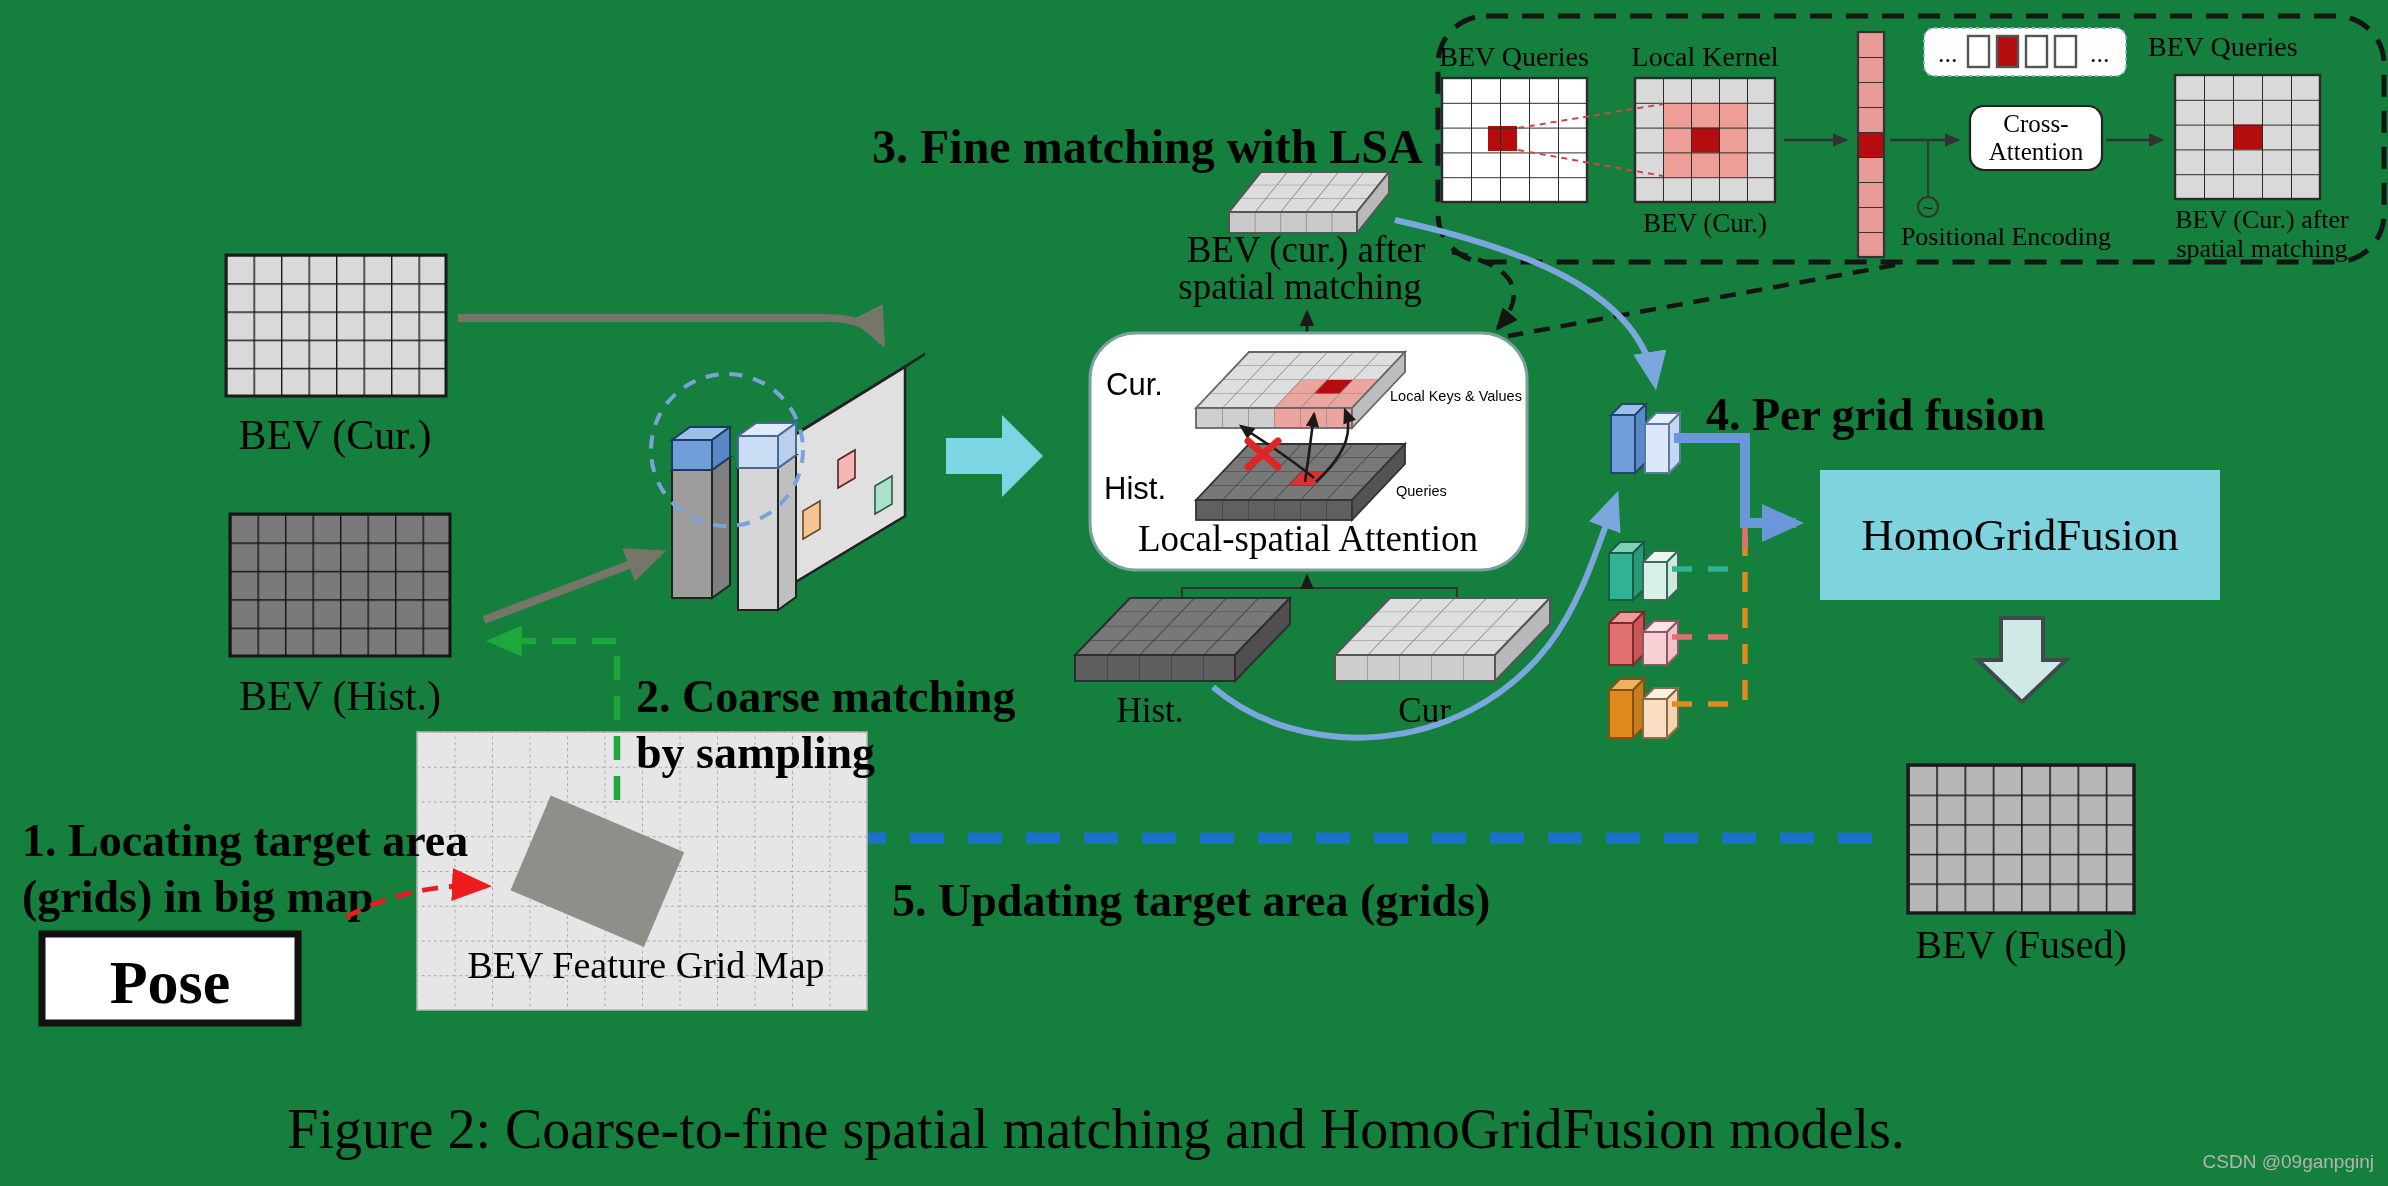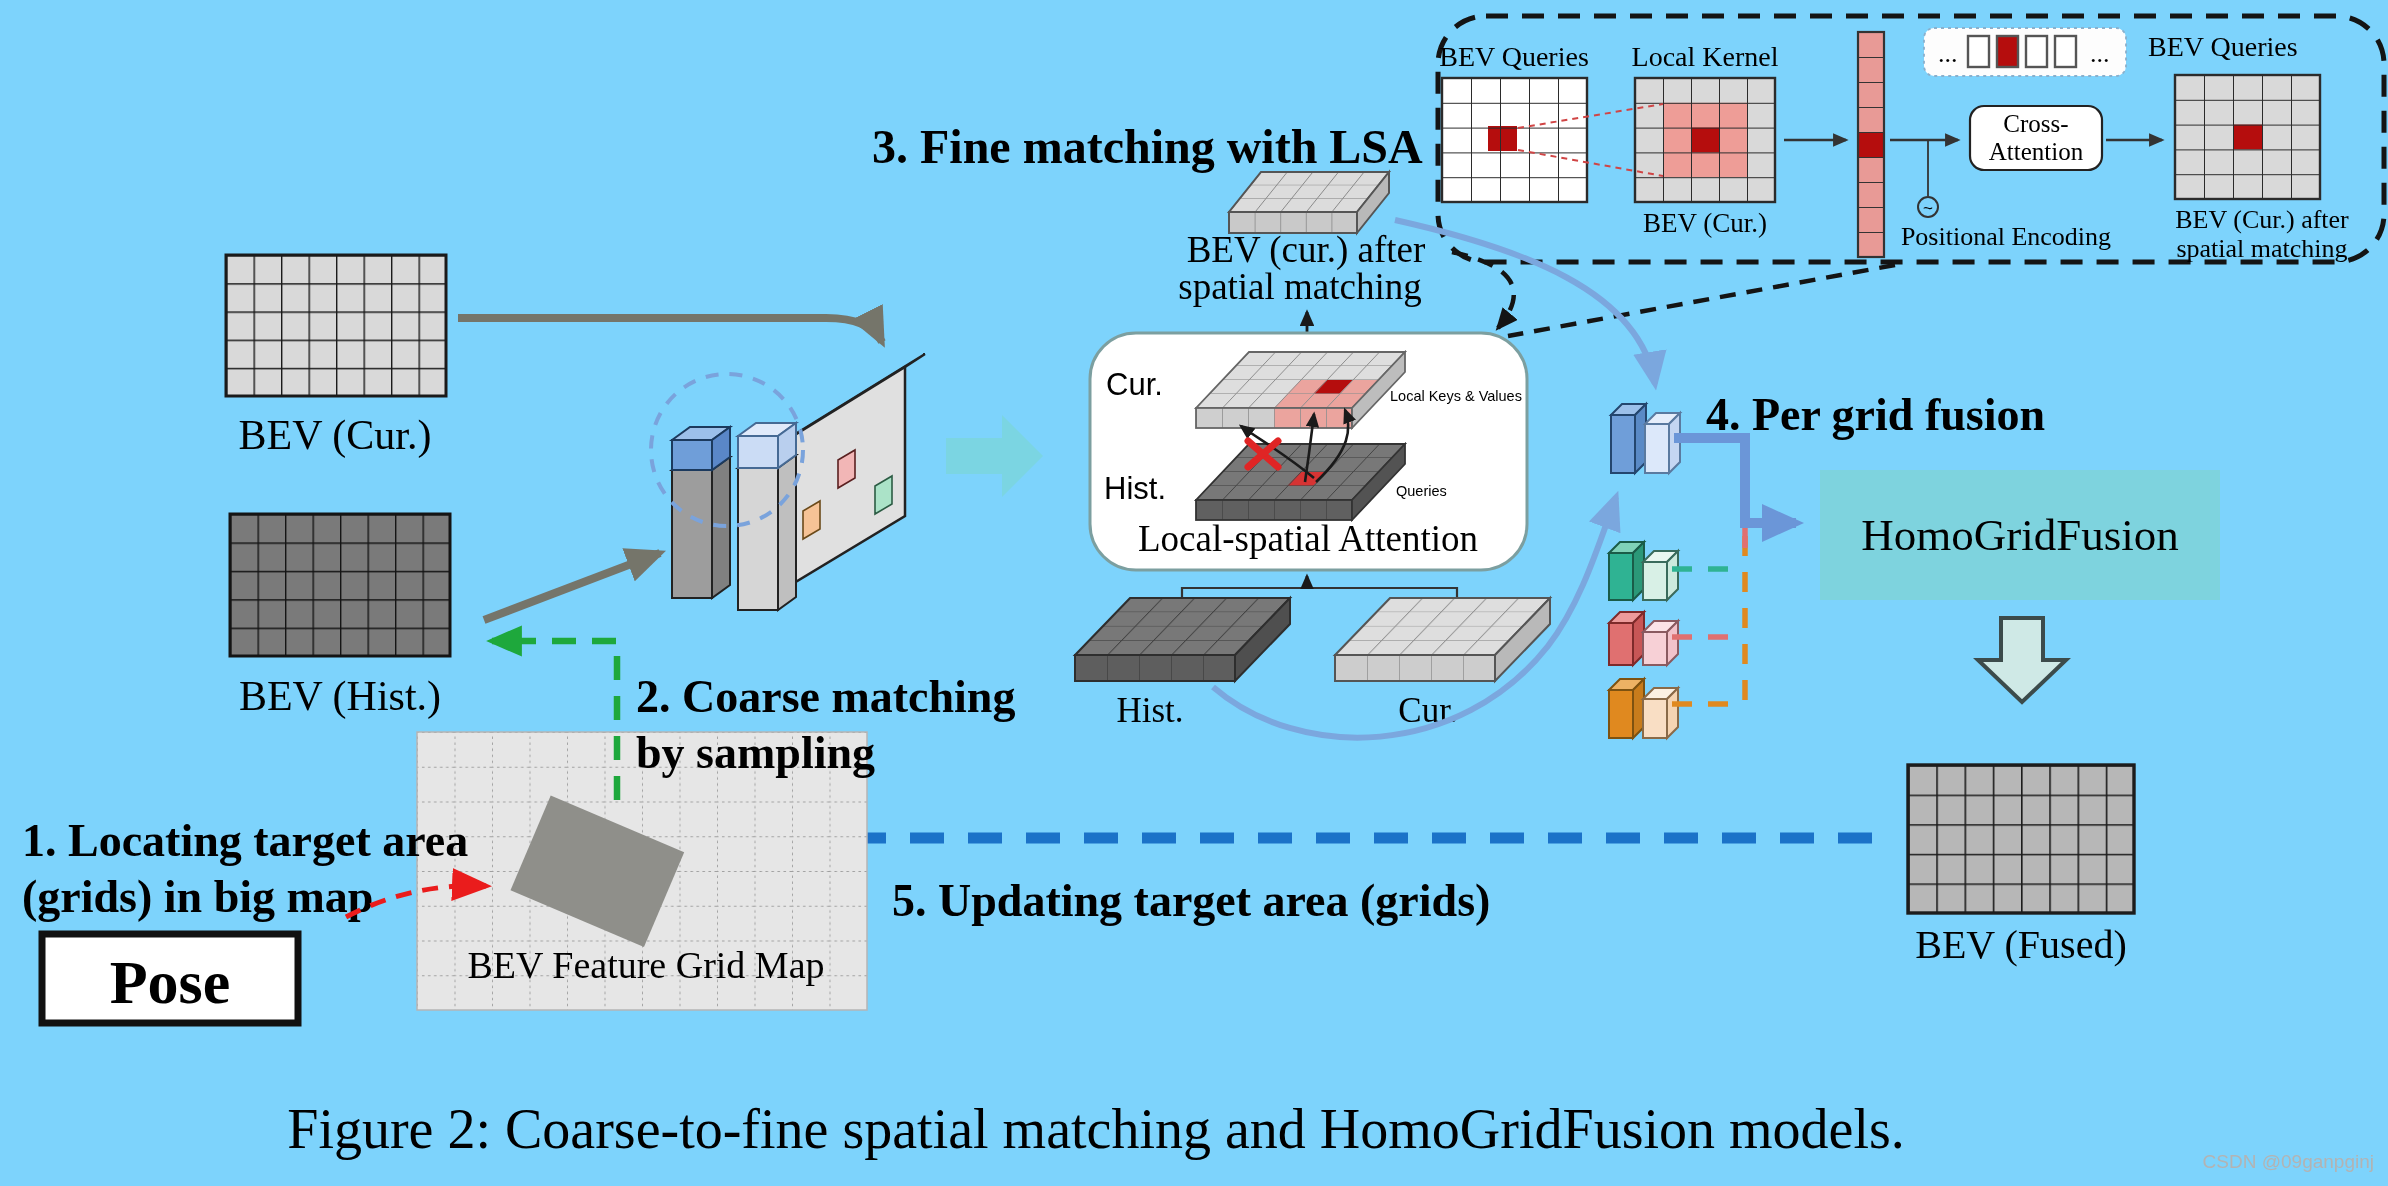--- a/index.html
+++ b/index.html
@@ -1,16 +1,16 @@
 <!DOCTYPE html>
 <html><head>
 <meta charset="utf-8">
 <style>
   html,body{margin:0;padding:0;background:#ffffff;}
-  .stage{position:relative;width:2388px;height:1186px;background:#7dd3fc;overflow:hidden;text-align:center;}
+  .stage{position:relative;width:2388px;height:1186px;background:#15803d;overflow:hidden;text-align:center;}
   svg{display:block;}
   text{user-select:none;}
   .fs{font-family:"Liberation Serif","DejaVu Serif",serif;}
   .fb{font-family:"Liberation Serif","DejaVu Serif",serif;font-weight:bold;}
   .fn{font-family:"Liberation Sans","DejaVu Sans",sans-serif;}
 </style>
 </head>
 <body>
 
 <div class="stage">

